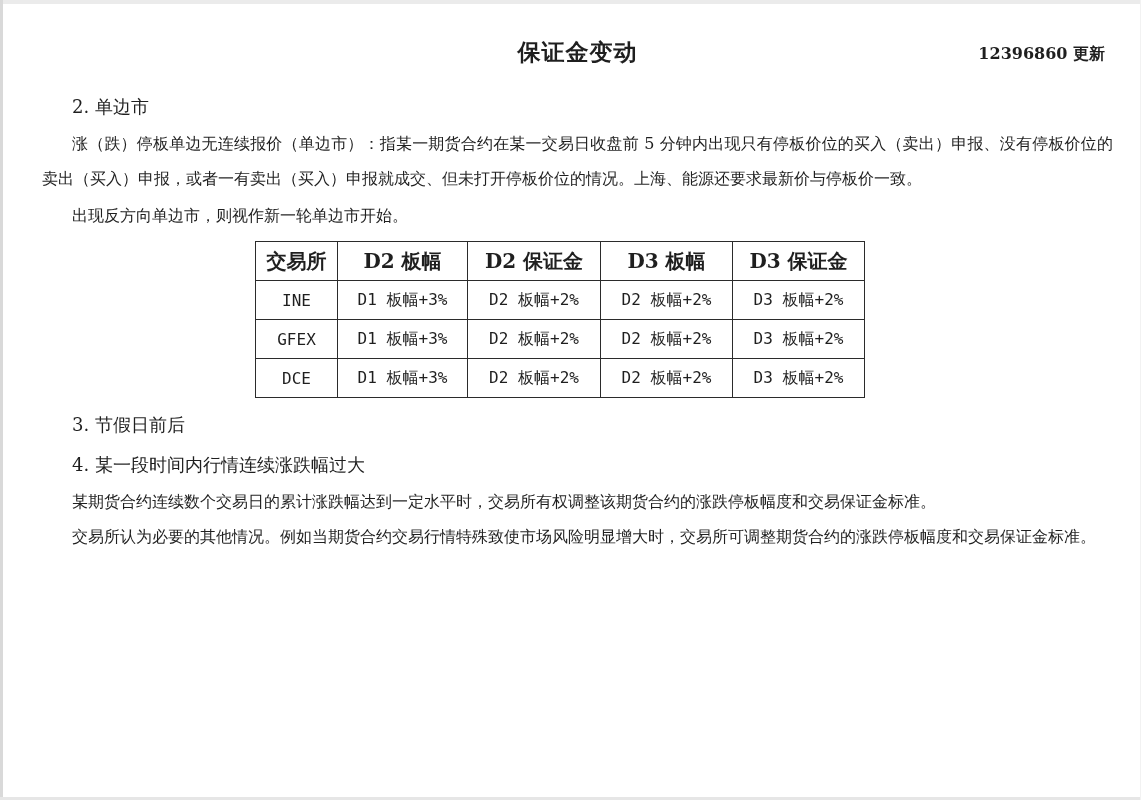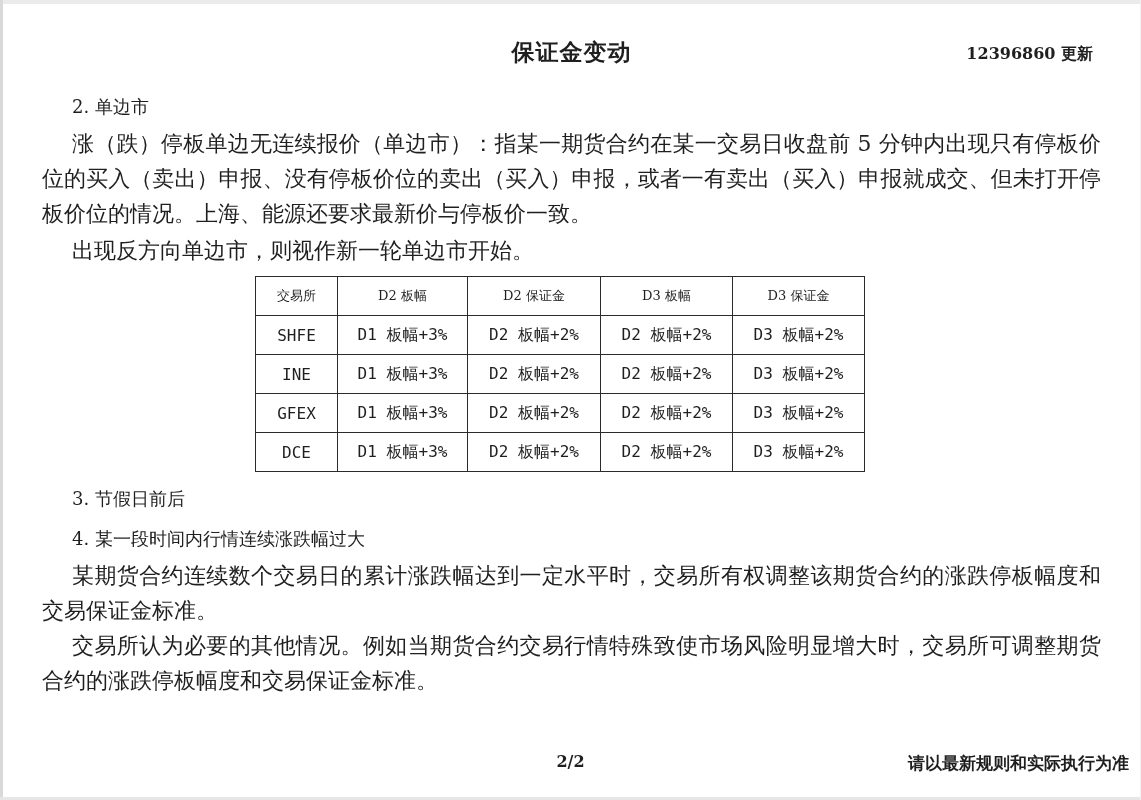--- a/index.html
+++ b/index.html
@@ -17,21 +17,21 @@
   .edge-left   { position: absolute; top: 0; left: 0; width: 3px;    height: 800px; background: #d9d9d9; }
   .edge-bottom { position: absolute; bottom: 0; left: 0; width: 1141px; height: 3px; background: #e6e6e6; }
   .edge-right  { position: absolute; top: 0; right: 0; width: 1px; height: 800px; background: #f2f2f2; }
 
   .page {
     position: absolute;
     top: 0; left: 0;
     width: 1141px;
     height: 800px;
     box-sizing: border-box;
-    padding: 36px 40px 0 42px;
+    padding: 36px 28px 0 42px;
   }
 
   .doc-header { position: relative; height: 44px; }
   .doc-title {
     text-align: center;
     font-size: 23px;
     font-weight: bold;
     letter-spacing: 1px;
     line-height: 32px;
   }
@@ -44,21 +44,21 @@
   }
 
   .heading {
     font-size: 18px;
     font-weight: normal;
     margin: 14px 0 6px 30px;
     line-height: 26px;
   }
 
   .para {
-    font-size: 22px;
+    font-size: 16px;
     line-height: 35px;
     text-align: justify;
     text-indent: 30px;
     margin: 0;
   }
   .para.noindent-follow { margin-top: 2px; }
 
   table.margin-table {
     border-collapse: collapse;
     margin: 8px 0 6px 213px;
@@ -67,22 +67,22 @@
   table.margin-table th, table.margin-table td {
     border: 1.6px solid #2b2b2b;
     height: 38px;
     text-align: center;
     vertical-align: middle;
     font-size: 16px;
     padding: 0 4px;
     font-family: "DejaVu Sans Mono", "Liberation Mono", "DejaVu Serif", serif;
   }
   table.margin-table th {
-    font-size: 13px;
-    font-weight: normal;
+    font-size: 20px;
+    font-weight: bold;
     font-family: "DejaVu Serif", "Liberation Serif", serif;
   }
   .col-exch { width: 82px; }
   .col-a { width: 130px; }
   .col-b { width: 133px; }
   .col-c { width: 132px; }
   .col-d { width: 132px; }
 
   .doc-footer {
     position: absolute;
@@ -138,27 +138,20 @@
       <tr>
         <th>交易所</th>
         <th>D2 板幅</th>
         <th>D2 保证金</th>
         <th>D3 板幅</th>
         <th>D3 保证金</th>
       </tr>
     </thead>
     <tbody>
       <tr>
-        <td>SHFE</td>
-        <td>D1 板幅+3%</td>
-        <td>D2 板幅+2%</td>
-        <td>D2 板幅+2%</td>
-        <td>D3 板幅+2%</td>
-      </tr>
-      <tr>
         <td>INE</td>
         <td>D1 板幅+3%</td>
         <td>D2 板幅+2%</td>
         <td>D2 板幅+2%</td>
         <td>D3 板幅+2%</td>
       </tr>
       <tr>
         <td>GFEX</td>
         <td>D1 板幅+3%</td>
         <td>D2 板幅+2%</td>
@@ -175,18 +168,14 @@
     </tbody>
   </table>
 
   <div class="heading">3. 节假日前后</div>
 
   <div class="heading">4. 某一段时间内行情连续涨跌幅过大</div>
   <p class="para">某期货合约连续数个交易日的累计涨跌幅达到一定水平时，交易所有权调整该期货合约的涨跌停板幅度和交易保证金标准。</p>
 
   <p class="para">交易所认为必要的其他情况。例如当期货合约交易行情特殊致使市场风险明显增大时，交易所可调整期货合约的涨跌停板幅度和交易保证金标准。</p>
 
-  <div class="doc-footer">
-    <div class="page-number">2/2</div>
-    <div class="disclaimer">请以最新规则和实际执行为准</div>
-  </div>
 
 </div>
 
 </body></html>

